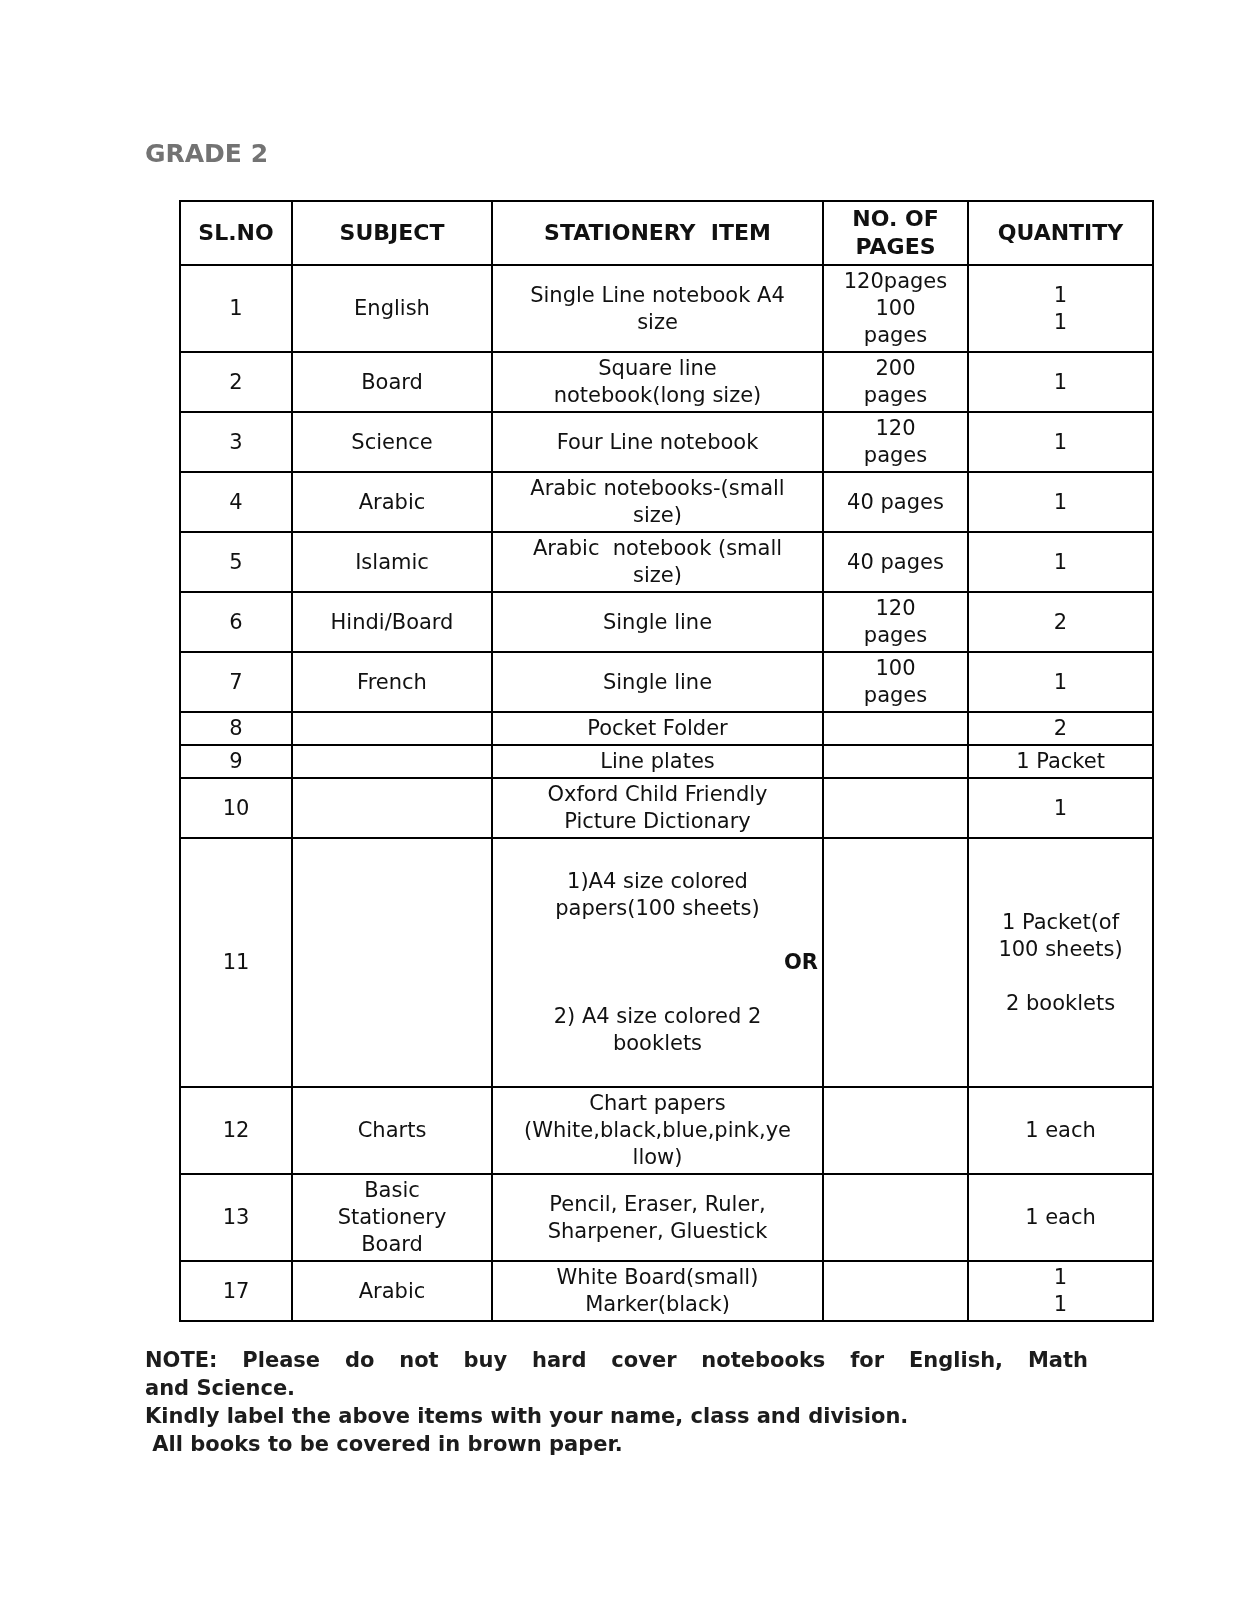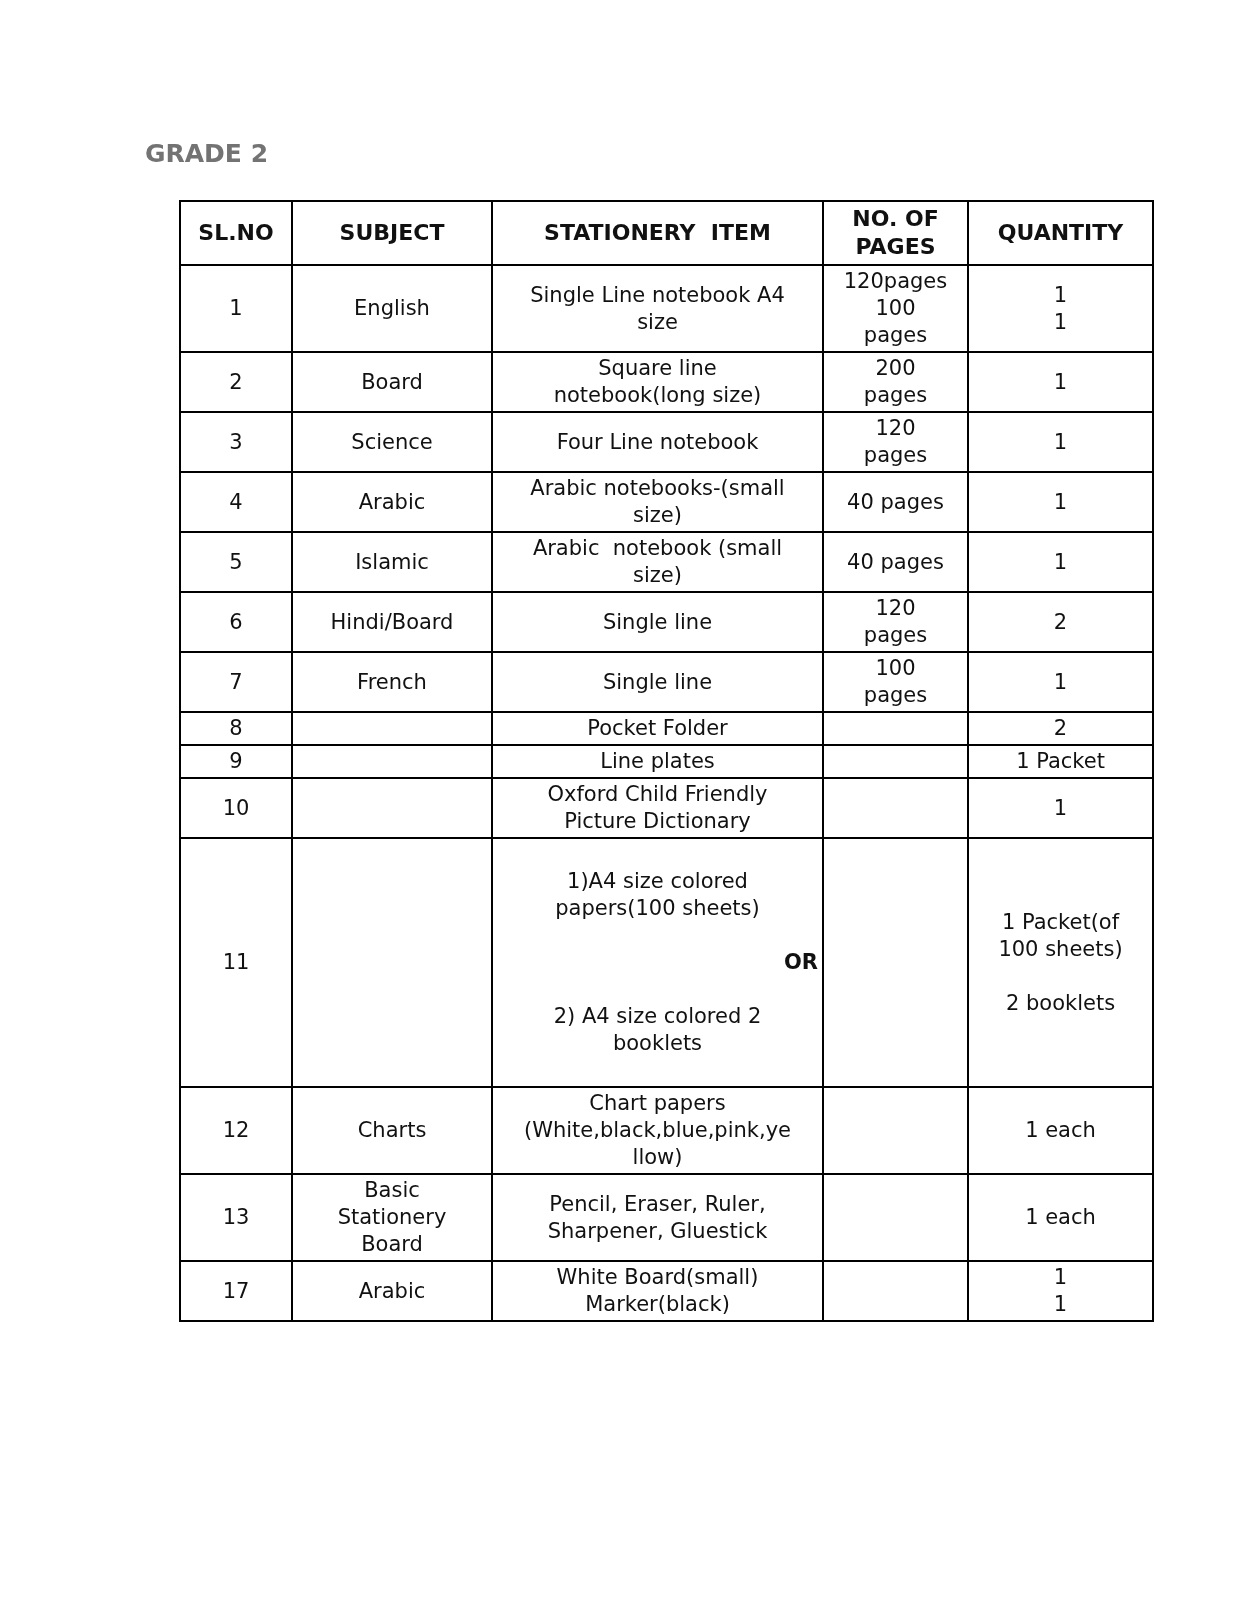--- a/index.html
+++ b/index.html
@@ -217,14 +217,20 @@
         <td>Arabic</td>
         <td>White Board(small)
 Marker(black)</td>
         <td></td>
         <td>1
 1</td>
       </tr>
     </tbody>
   </table>
 
+  <div class="note">
+    <p class="line justified">NOTE: Please do not buy hard cover notebooks for English, Math</p>
+    <p class="line">and Science.</p>
+    <p class="line">Kindly label the above items with your name, class and division.</p>
+    <p class="line">&nbsp;All books to be covered in brown paper.</p>
+  </div>
 
 </div>
 
 </body></html>

